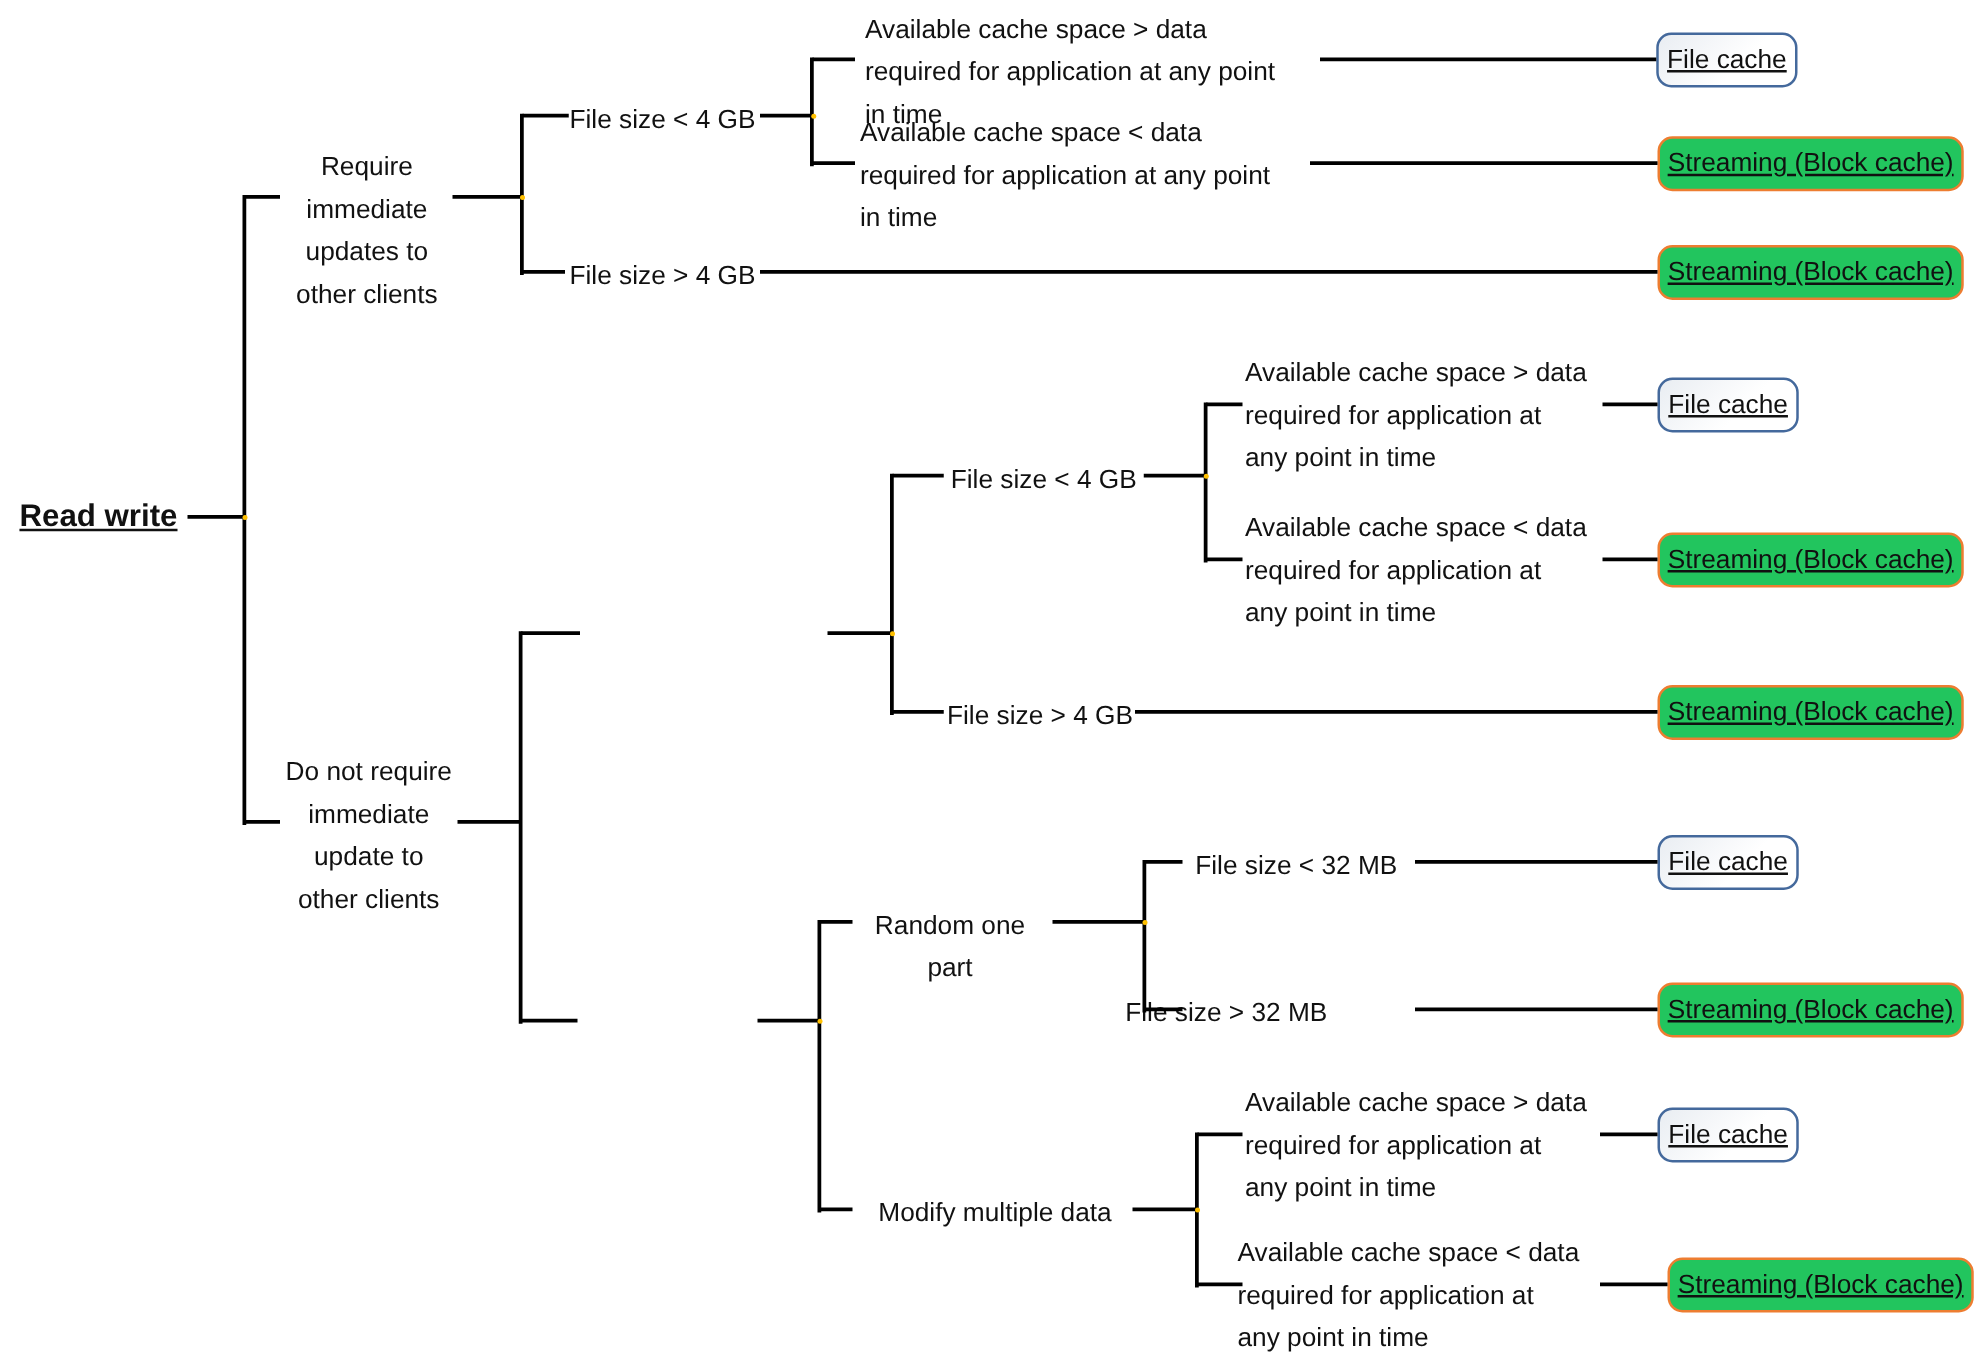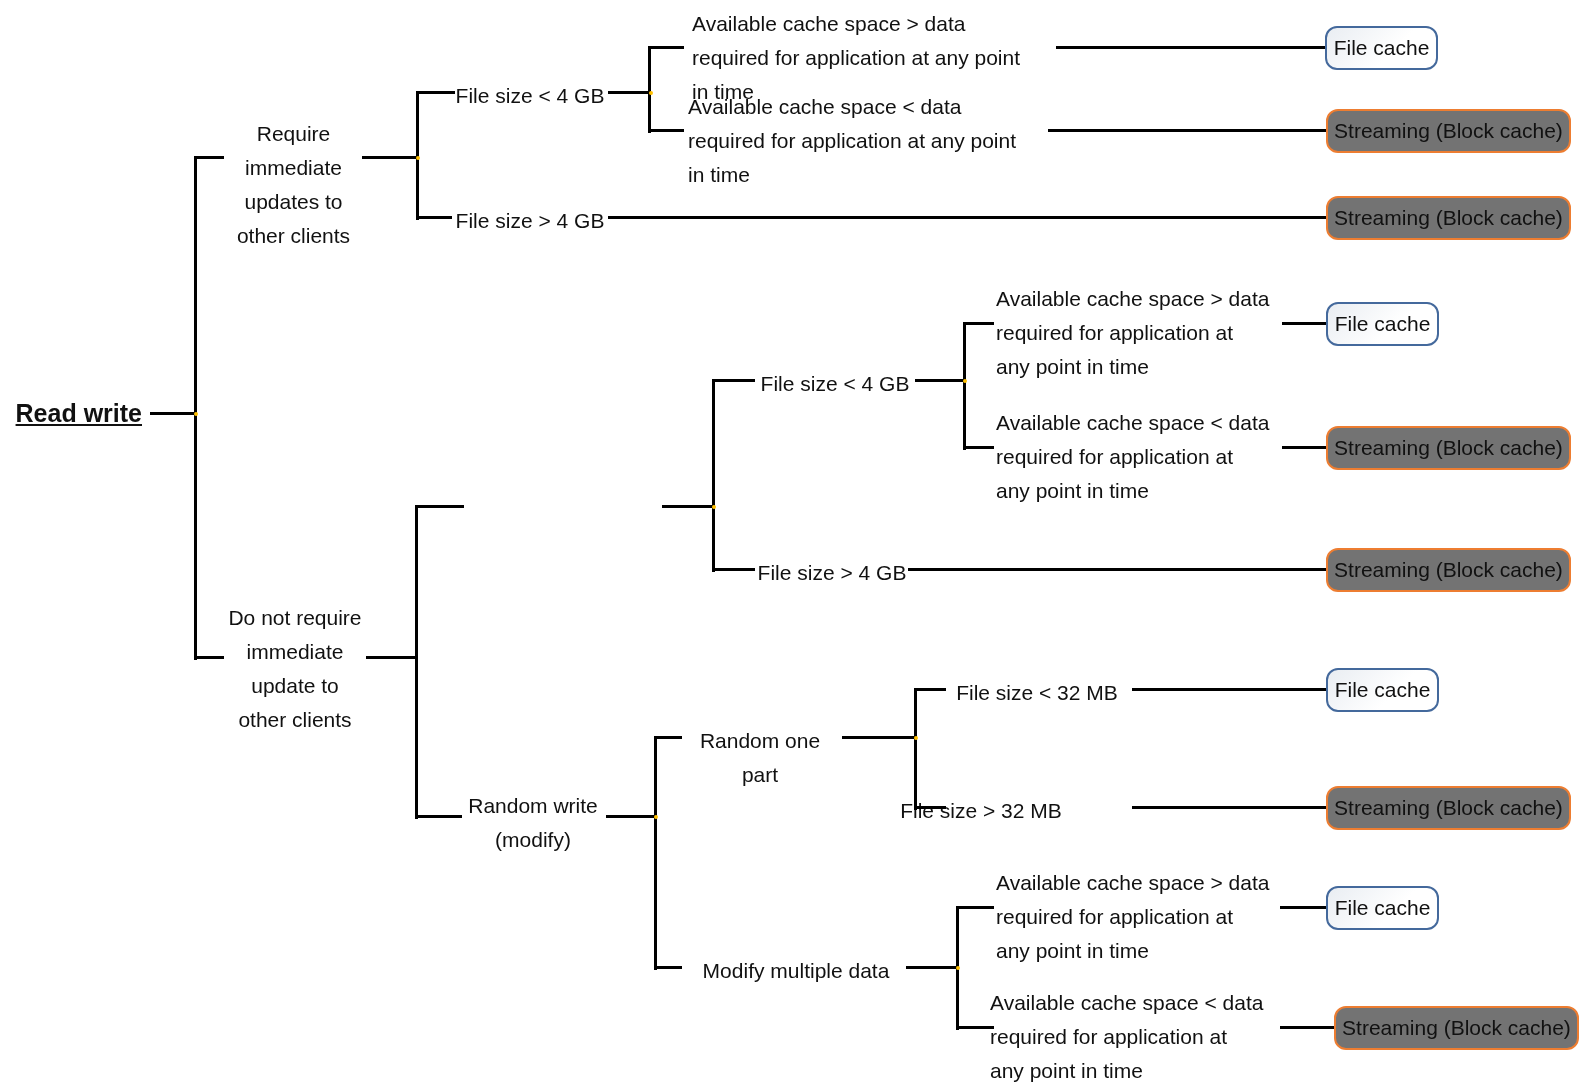--- a/index.html
+++ b/index.html
@@ -24,31 +24,31 @@
   .h,.v{position:absolute;background:var(--connector,#000000);}
   .h{height:3px;}
   .v{width:3px;}
   .dot{
     position:absolute;width:4px;height:4px;border-radius:50%;
     background:var(--connector-dot,#FFC000);
   }
   .box{
     position:absolute;height:44px;box-sizing:border-box;
     display:flex;align-items:center;justify-content:center;
-    border-radius:12px;font-size:21px;white-space:nowrap;
+    border-radius:12px;font-size:21px;white-space:nowrap;text-decoration:underline;
   }
   .file{
     width:113px;
     border:2.5px solid var(--file-cache-border,#44699C);
     background:linear-gradient(135deg,#e9edf2 0%,#ffffff 60%);
   }
   .stream{
     width:245px;
     border:2.5px solid var(--streaming-border,#ED7D31);
-    background:#737373;
+    background:#22c55e;
   }
 </style>
 </head>
 <body>
 
 <div id="canvas">
 
   <div class="txt r root" style="left:8px;top:396px;width:134px">Read write</div>
 
   <div class="txt c" style="left:225px;top:117px;width:137px">Require
@@ -79,22 +79,20 @@
   <div class="txt" style="left:996px;top:282px;width:310px">Available cache space &gt; data
 required for application at
 any point in time</div>
 
   <div class="txt" style="left:996px;top:406px;width:310px">Available cache space &lt; data
 required for application at
 any point in time</div>
 
   <div class="txt c" style="left:742px;top:556px;width:180px">File size &gt; 4 GB</div>
 
-  <div class="txt c" style="left:455px;top:789px;width:156px">Random write
-(modify)</div>
 
   <div class="txt c" style="left:680px;top:724px;width:160px">Random one part</div>
 
   <div class="txt c" style="left:942px;top:676px;width:190px">File size &lt; 32 MB</div>
 
   <div class="txt c" style="left:886px;top:794px;width:190px">File size &gt; 32 MB</div>
 
   <div class="txt c" style="left:680px;top:954px;width:232px">Modify multiple data</div>
 
   <div class="txt" style="left:996px;top:866px;width:310px">Available cache space &gt; data

